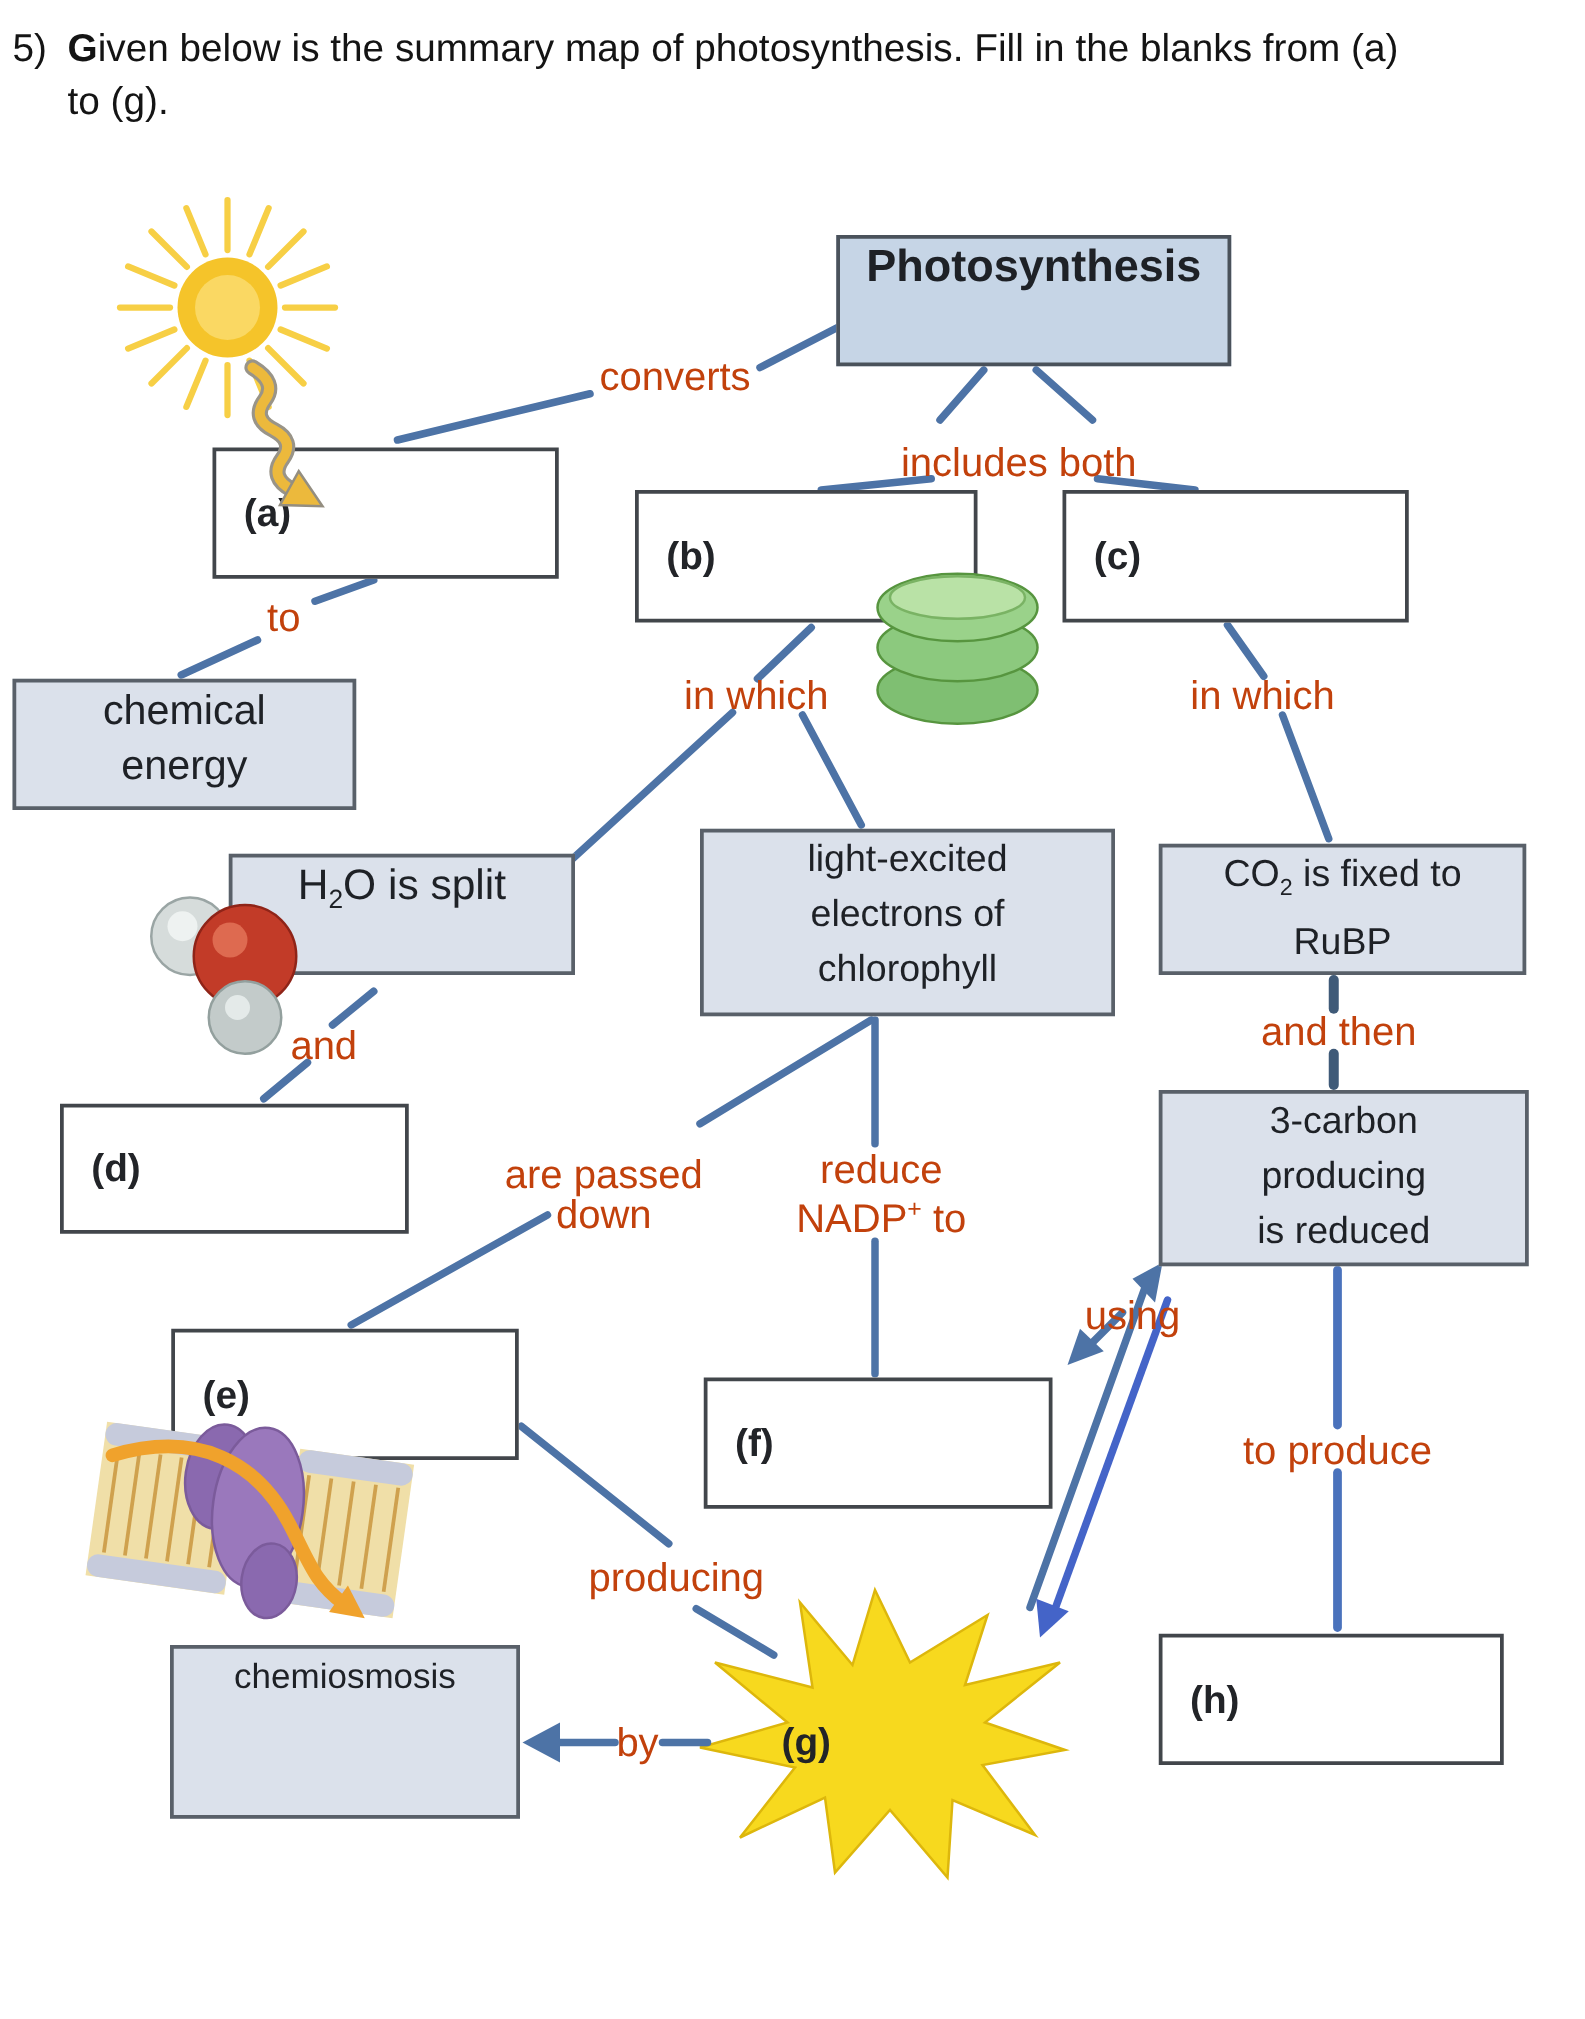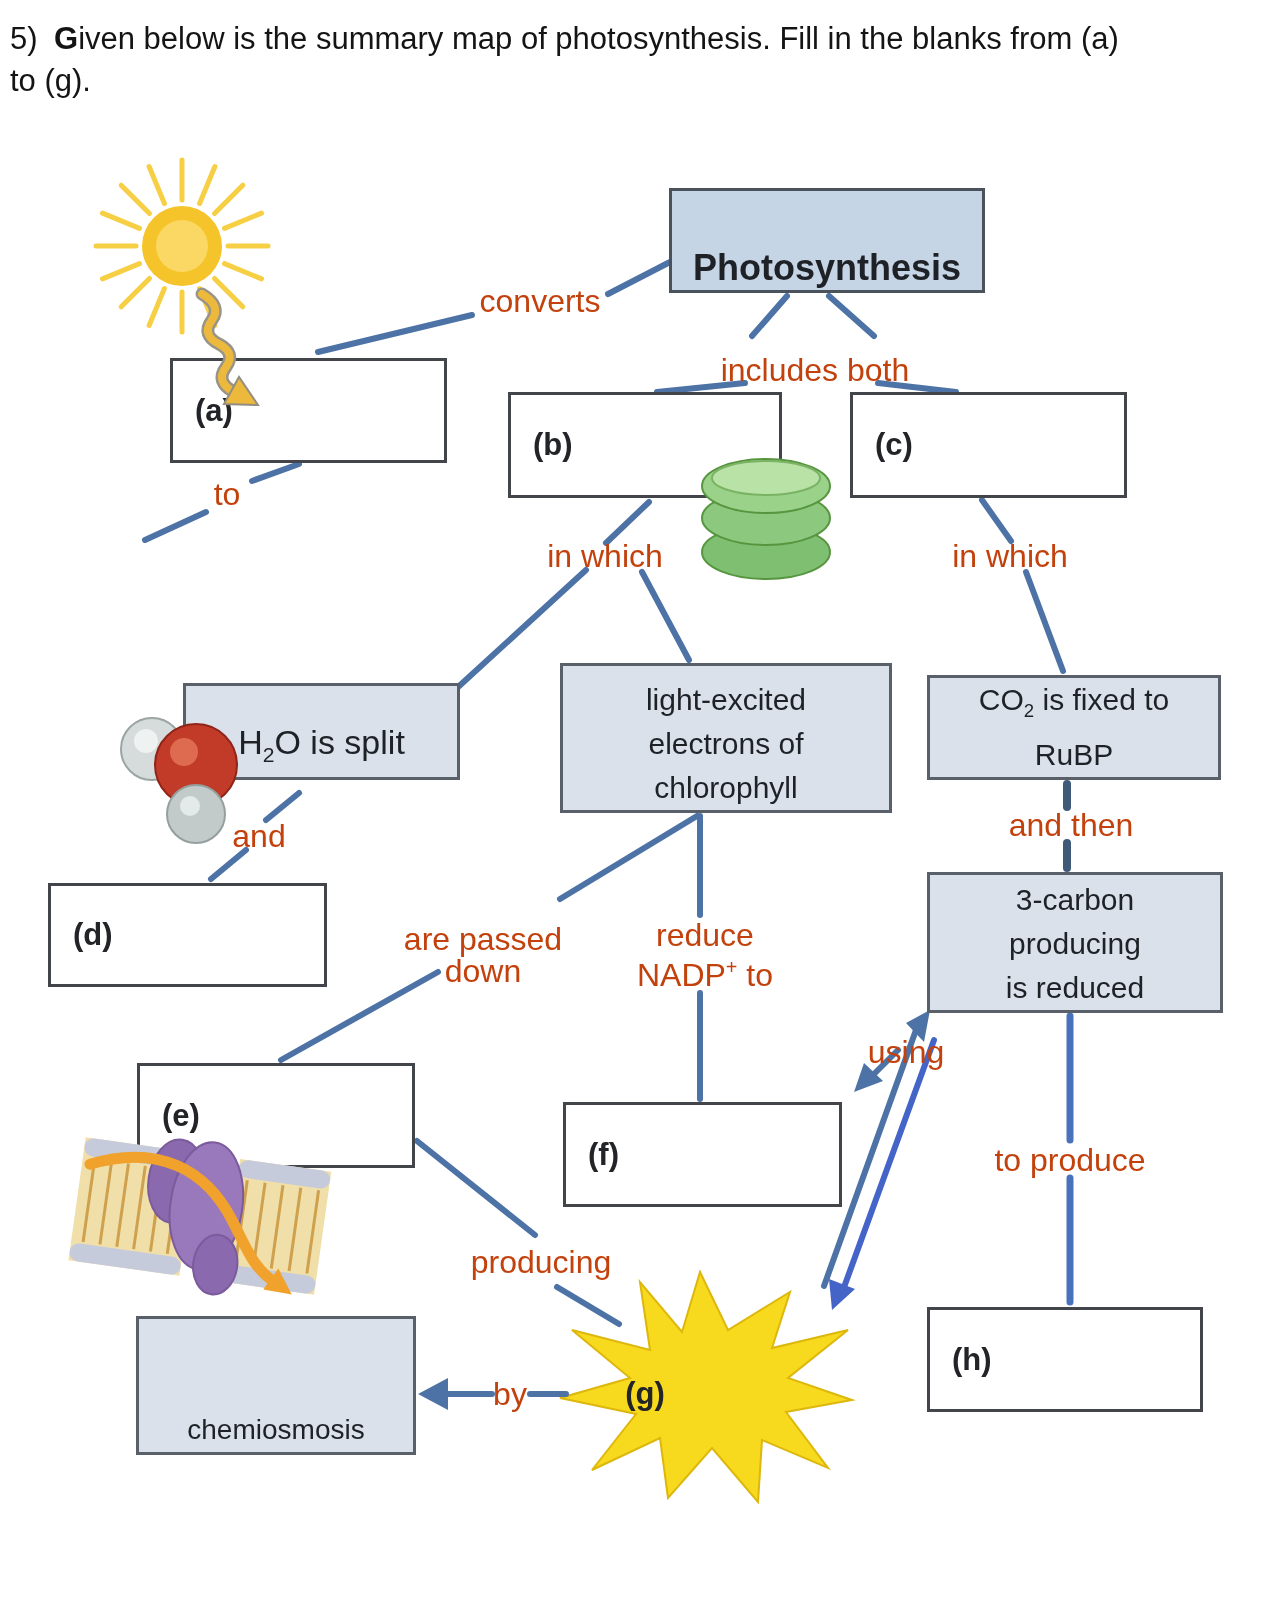--- a/index.html
+++ b/index.html
@@ -3,23 +3,23 @@
 <meta charset="utf-8">
 <style>
   html,body{margin:0;padding:0;background:#ffffff;}
   #page{position:relative;width:1268px;height:1615px;background:#ffffff;overflow:hidden;
         font-family:"Liberation Sans", sans-serif;color:#1e2126;padding-left:41px;}
   #links{position:absolute;left:0;top:0;z-index:1;}
   #icons{position:absolute;left:0;top:0;z-index:3;pointer-events:none;}
   .question{position:absolute;left:10px;top:18px;z-index:2;font-size:31px;line-height:42px;color:#141414;}
   .q-num{display:inline-block;width:44px;}
   .q-bold{font-weight:bold;}
-  .q-line2{}
+  .q-line2{margin-left:44px;}
   .bx{position:absolute;z-index:2;box-sizing:border-box;display:flex;flex-direction:column;
-      align-items:center;justify-content:flex-end;text-align:center;font-size:30px;line-height:44px;}
+      align-items:center;justify-content:flex-start;text-align:center;font-size:30px;line-height:44px;}
   .blank{background:#ffffff;border:3px solid #42464b;align-items:flex-start;justify-content:center;
          padding-left:22px;}
   .blank-lbl{font-weight:bold;font-size:31px;color:#222428;}
   .filled{background:#dbe1eb;border:3px solid #596069;}
   .title{background:#c6d5e6;border:3px solid #4a525b;font-weight:bold;font-size:36px;}
   .lbl{position:absolute;z-index:2;transform:translate(-50%,-50%);font-size:32px;line-height:32px;
        color:#c2410c;white-space:nowrap;text-align:center;}
   .g-lbl{font-weight:bold;font-size:31px;color:#222428;}
   sub{font-size:0.62em;}
   sup{font-size:0.62em;}
@@ -102,20 +102,24 @@
   <div class="bx blank" style="left:137px;top:1063px;width:278px;height:105px">
     <span class="blank-lbl">(e)</span>
   </div>
   <div class="bx blank" style="left:563px;top:1102px;width:279px;height:105px">
     <span class="blank-lbl">(f)</span>
   </div>
   <div class="bx blank" style="left:927px;top:1307px;width:276px;height:105px">
     <span class="blank-lbl">(h)</span>
   </div>
 
+  <div class="bx filled" style="left:10px;top:543px;width:275px;height:105px;font-size:33px">
+    <div>chemical</div>
+    <div>energy</div>
+  </div>
 
   <div class="bx filled" style="left:183px;top:683px;width:277px;height:97px;font-size:34px">
     <span><span>H</span><sub>2</sub><span>O is split</span></span>
   </div>
 
   <div class="bx filled" style="left:560px;top:663px;width:332px;height:150px">
     <div>light-excited</div>
     <div>electrons of</div>
     <div>chlorophyll</div>
   </div>

